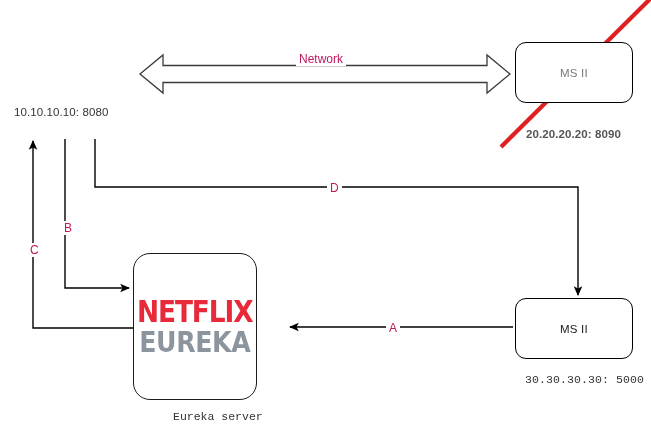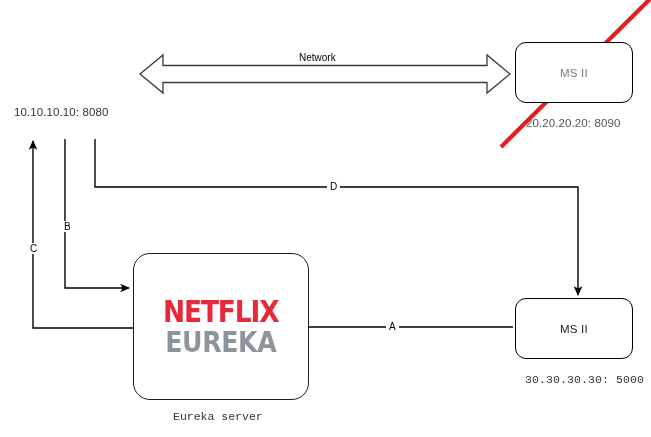--- a/index.html
+++ b/index.html
@@ -48,22 +48,22 @@
     font-size: 11.5px;
     color: #333333;
     white-space: nowrap;
     letter-spacing: 0.1px;
   }
   .addr-label.muted {
     color: #555555;
   }
   .edge-label {
     position: absolute;
-    font-size: 10px;
-    color: #000000;
+    font-size: 12px;
+    color: #be185d;
     background: #ffffff;
     padding: 0 3px;
     white-space: nowrap;
   }
   .caption-label {
     position: absolute;
     font-size: 11.5px;
     color: #333333;
     white-space: nowrap;
     font-family: Liberation Mono, monospace;
@@ -136,28 +136,28 @@
     <g>
       <line x1="501" y1="147" x2="650" y2="-1" stroke="#e02020" stroke-width="4.2" stroke-linecap="butt"></line>
     </g>
   </svg>
 
   <div class="addr-label" style="left:14px; top:106px;">10.10.10.10: 8080</div>
 
   <div class="node-box" id="ms2-top-box" style="left:515px; top:42px; width:118px; height:61px;">
     <span class="node-label muted">MS II</span>
   </div>
-  <div class="addr-label muted" style="left:526px; top:117px;">20.20.20.20: 8090</div>
+  <div class="addr-label muted" style="left:526px; top:128px;font-weight:bold;">20.20.20.20: 8090</div>
 
   <div class="node-box" id="ms2-bottom-box" style="left:515px; top:298px; width:118px; height:61px;">
     <span class="node-label">MS II</span>
   </div>
   <div class="addr-label" style="left:525px; top:373px;font-family:Liberation Mono, monospace;">30.30.30.30: 5000</div>
 
-  <div id="eureka-node" style="left:133px; top:253px; width:176px; height:147px;">
+  <div id="eureka-node" style="left:133px; top:253px; width:124px; height:147px;">
     <div class="logo-netflix">NETFLIX</div>
     <div class="logo-eureka">EUREKA</div>
   </div>
   <div class="caption-label" style="left:173px; top:410px;">Eureka server</div>
 
   <div class="edge-label" style="left:296px; top:52px;">Network</div>
 
   <div class="edge-label" style="left:386px; top:321px;">A</div>
 
   <div class="edge-label" style="left:61px; top:221px;">B</div>

